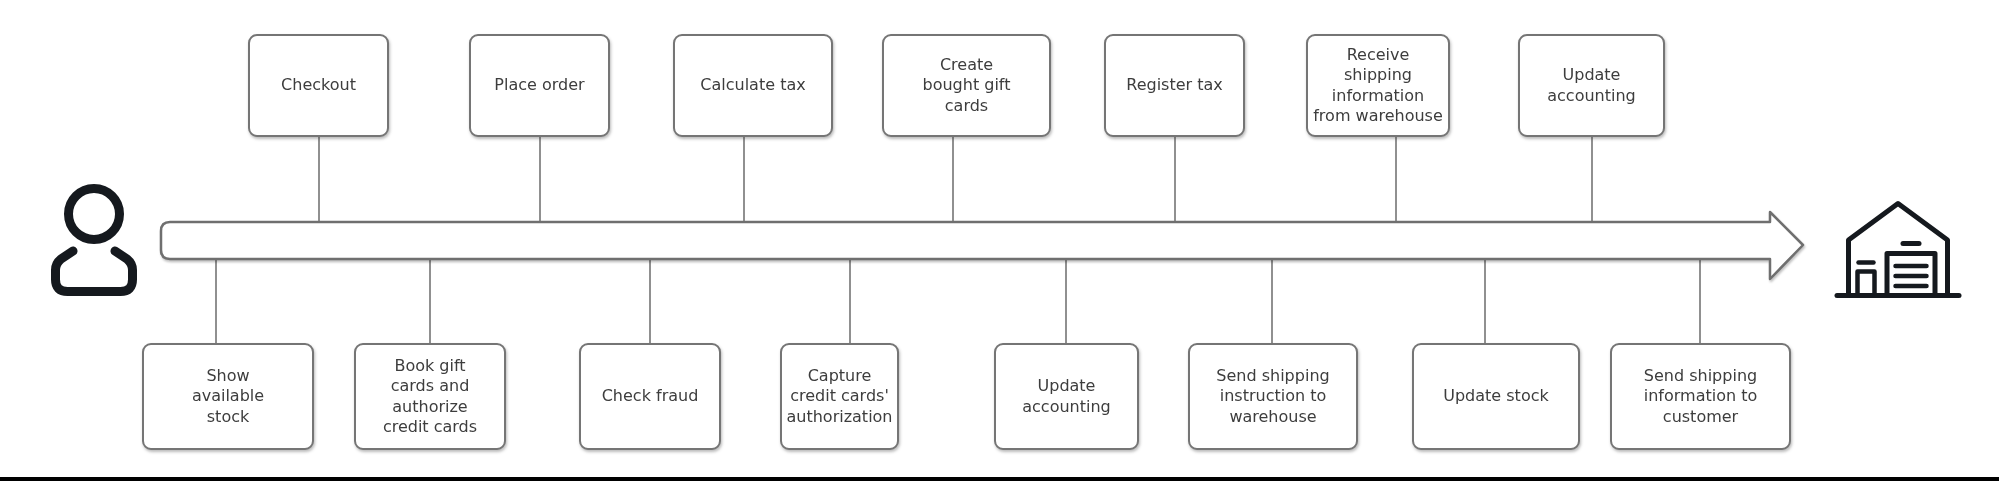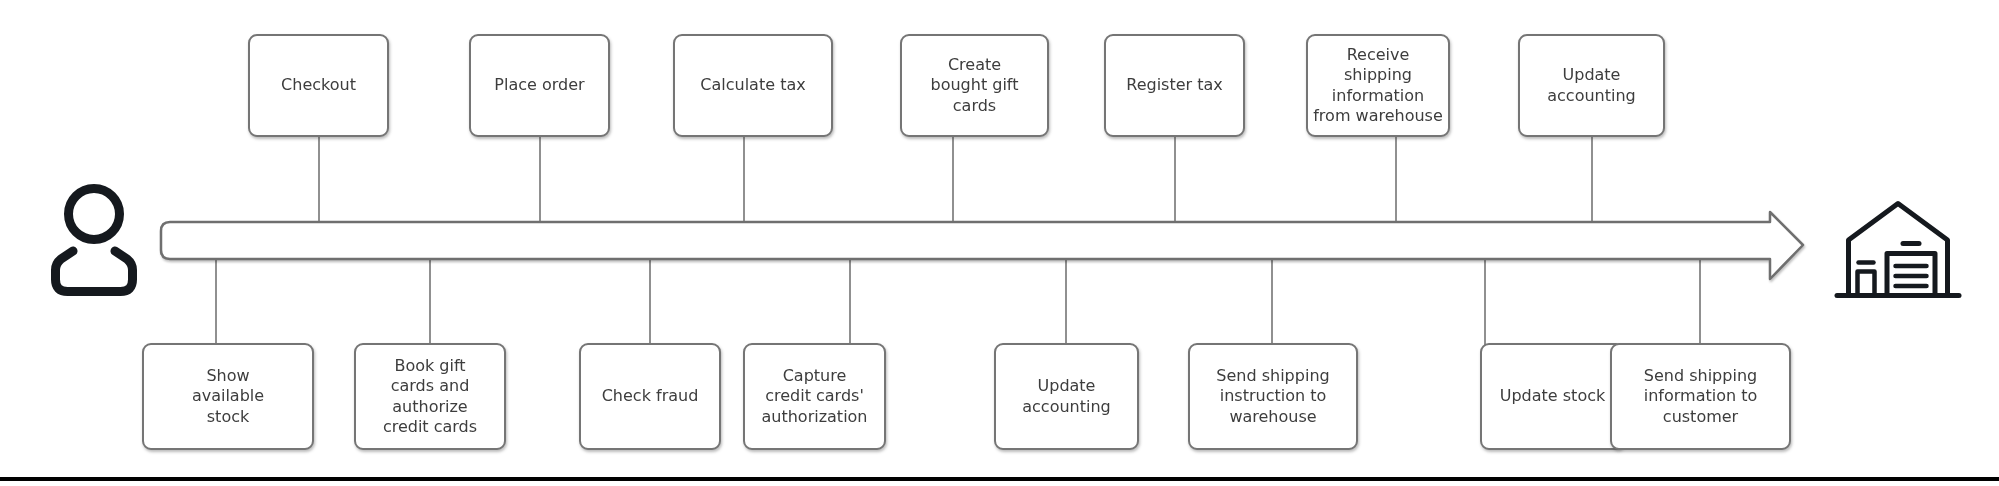--- a/index.html
+++ b/index.html
@@ -97,21 +97,21 @@
 
   <div class="node top" style="left:248px;width:141px">
     <span class="lbl">Checkout</span>
     </div>
   <div class="node top" style="left:469px;width:141px">
     <span class="lbl">Place order</span>
     </div>
   <div class="node top" style="left:673px;width:160px">
     <span class="lbl">Calculate tax</span>
     </div>
-  <div class="node top" style="left:900px;width:149px">
+  <div class="node top" style="left:882px;width:169px">
     <span class="lbl" style="max-width:96px">Create bought gift cards</span>
     </div>
   <div class="node top" style="left:1104px;width:141px">
     <span class="lbl">Register tax</span>
     </div>
   <div class="node top" style="left:1306px;width:144px">
     <span class="lbl" style="max-width:134px">Receive shipping information from warehouse</span>
     </div>
   <div class="node top" style="left:1518px;width:147px">
     <span class="lbl" style="max-width:92px">Update accounting</span>
@@ -119,30 +119,30 @@
 
   <div class="node bottom" style="left:142px;width:172px">
     <span class="lbl" style="max-width:80px">Show available stock</span>
     </div>
   <div class="node bottom" style="left:354px;width:152px">
     <span class="lbl" style="max-width:118px">Book gift cards and authorize credit cards</span>
     </div>
   <div class="node bottom" style="left:579px;width:142px">
     <span class="lbl">Check fraud</span>
     </div>
-  <div class="node bottom" style="left:743px;width:143px">
+  <div class="node bottom" style="left:780px;width:119px">
     <span class="lbl" style="max-width:108px">Capture credit cards' authorization</span>
     </div>
   <div class="node bottom" style="left:994px;width:145px">
     <span class="lbl" style="max-width:92px">Update accounting</span>
     </div>
   <div class="node bottom" style="left:1188px;width:170px">
     <span class="lbl" style="max-width:114px">Send shipping instruction to warehouse</span>
     </div>
-  <div class="node bottom" style="left:1480px;width:145px">
+  <div class="node bottom" style="left:1412px;width:168px">
     <span class="lbl">Update stock</span>
     </div>
   <div class="node bottom" style="left:1610px;width:181px">
     <span class="lbl" style="max-width:118px">Send shipping information to customer</span>
     </div>
 
   <div class="bottom-bar"></div>
 </div>
 
 </body></html>

